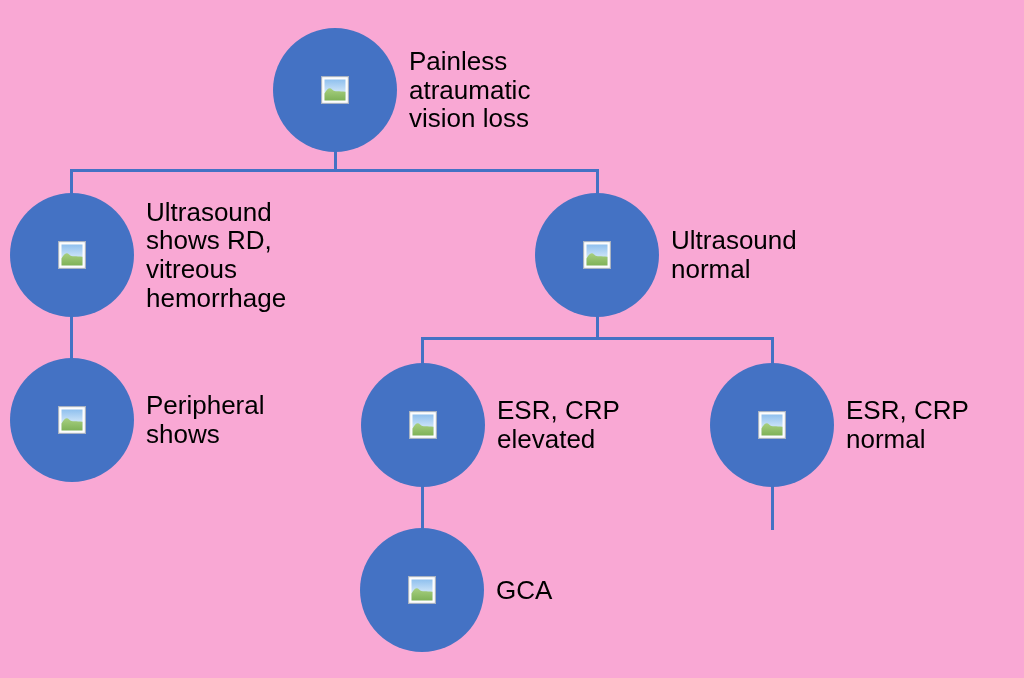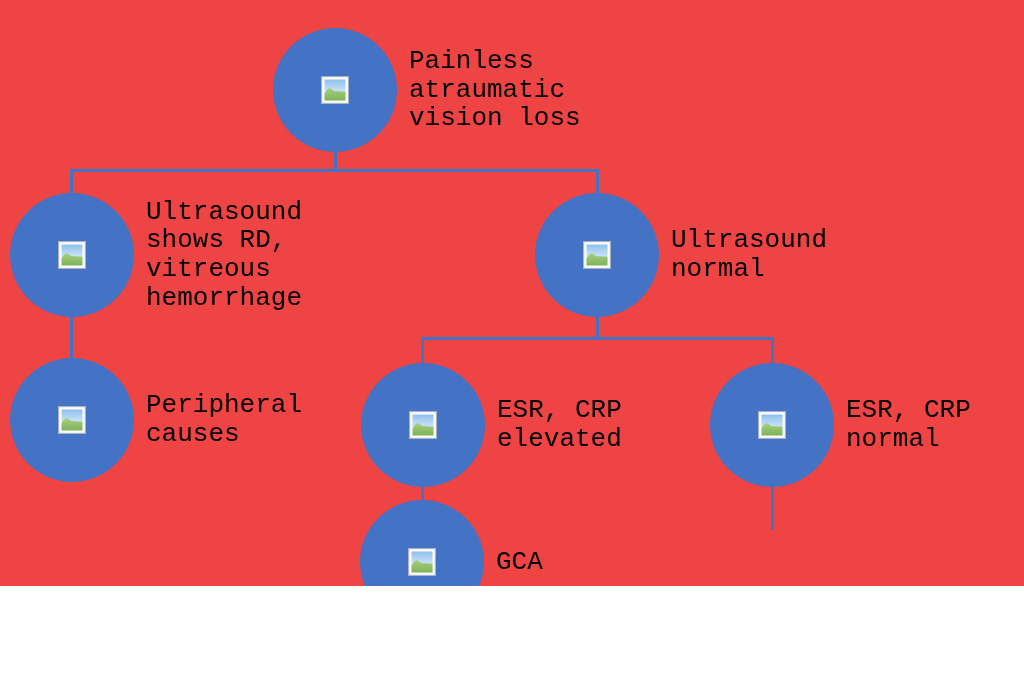--- a/index.html
+++ b/index.html
@@ -1,22 +1,22 @@
 <!DOCTYPE html>
 <html><head>
 <meta charset="utf-8">
 <style>
   html, body { margin: 0; padding: 0; background: #ffffff; }
   .canvas {
     position: relative;
     width: 1024px;
-    height: 586px;
-    background: #ef4444;
+    height: 678px;
+    background: #f9a8d4;
     overflow: hidden;
-    font-family: Liberation Mono, monospace;
+    font-family: Liberation Sans, sans-serif;
   }
   .edge {
     position: absolute;
     background: #4472C4;
     z-index: 1;
   }
   .edge.v { width: 3px; }
   .edge.h { height: 3px; }
   .node {
     position: absolute;
@@ -130,21 +130,21 @@
     <div class="circle">
       <span class="pic-icon">
         <svg viewBox="0 0 24 24" width="28" height="28">
             <rect x="0.5" y="0.5" width="23" height="23" fill="#fdfdfd" stroke="#a9b3c2"></rect>
             <rect x="3" y="3" width="18" height="18" fill="url(#skyGrad)"></rect>
             <path d="M3 15 C5.5 10.5 7.5 9.5 9.5 11.5 C12 14 15.5 12.5 21 13.5 L21 21 L3 21 Z" fill="url(#grassGrad)"></path>
           </svg>
       </span>
     </div>
     <div class="label">Peripheral
-causes</div>
+shows</div>
   </div>
 
   <div class="node" style="left:361px; top:363px;">
     <div class="circle">
       <span class="pic-icon">
         <svg viewBox="0 0 24 24" width="28" height="28">
             <rect x="0.5" y="0.5" width="23" height="23" fill="#fdfdfd" stroke="#a9b3c2"></rect>
             <rect x="3" y="3" width="18" height="18" fill="url(#skyGrad)"></rect>
             <path d="M3 15 C5.5 10.5 7.5 9.5 9.5 11.5 C12 14 15.5 12.5 21 13.5 L21 21 L3 21 Z" fill="url(#grassGrad)"></path>
           </svg>
@@ -161,21 +161,21 @@
             <rect x="0.5" y="0.5" width="23" height="23" fill="#fdfdfd" stroke="#a9b3c2"></rect>
             <rect x="3" y="3" width="18" height="18" fill="url(#skyGrad)"></rect>
             <path d="M3 15 C5.5 10.5 7.5 9.5 9.5 11.5 C12 14 15.5 12.5 21 13.5 L21 21 L3 21 Z" fill="url(#grassGrad)"></path>
           </svg>
       </span>
     </div>
     <div class="label">ESR, CRP
 normal</div>
   </div>
 
-  <div class="node" style="left:360px; top:500px;">
+  <div class="node" style="left:360px; top:528px;">
     <div class="circle">
       <span class="pic-icon">
         <svg viewBox="0 0 24 24" width="28" height="28">
             <rect x="0.5" y="0.5" width="23" height="23" fill="#fdfdfd" stroke="#a9b3c2"></rect>
             <rect x="3" y="3" width="18" height="18" fill="url(#skyGrad)"></rect>
             <path d="M3 15 C5.5 10.5 7.5 9.5 9.5 11.5 C12 14 15.5 12.5 21 13.5 L21 21 L3 21 Z" fill="url(#grassGrad)"></path>
           </svg>
       </span>
     </div>
     <div class="label">GCA</div>

